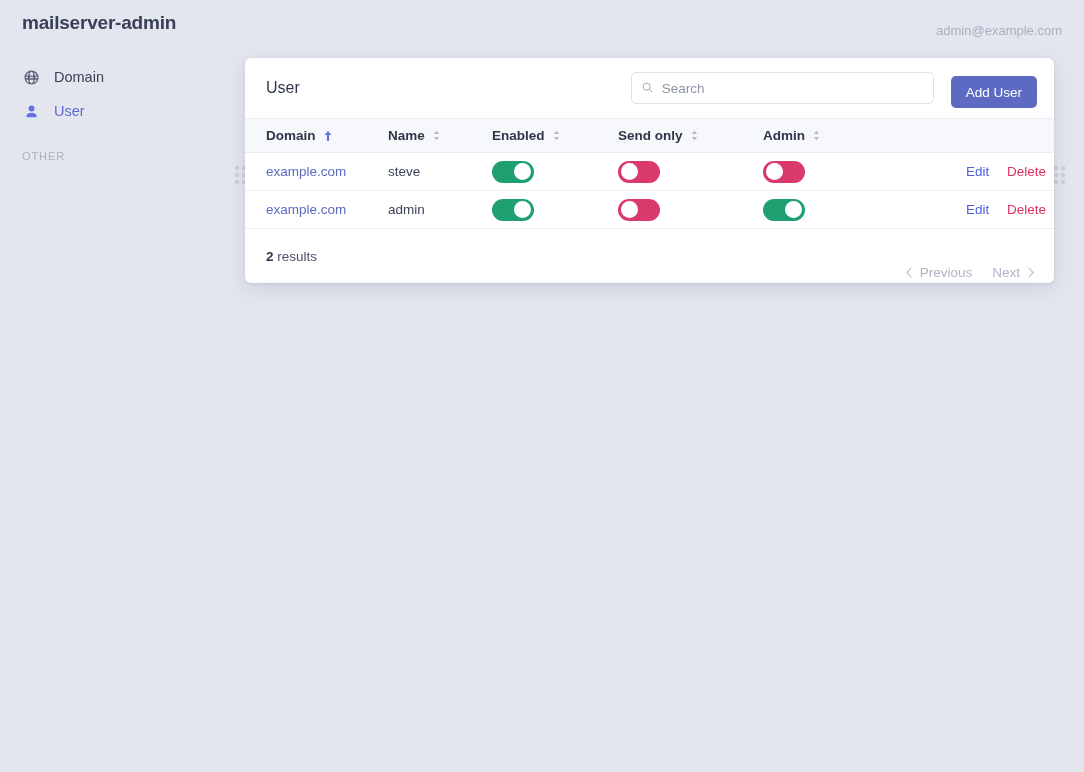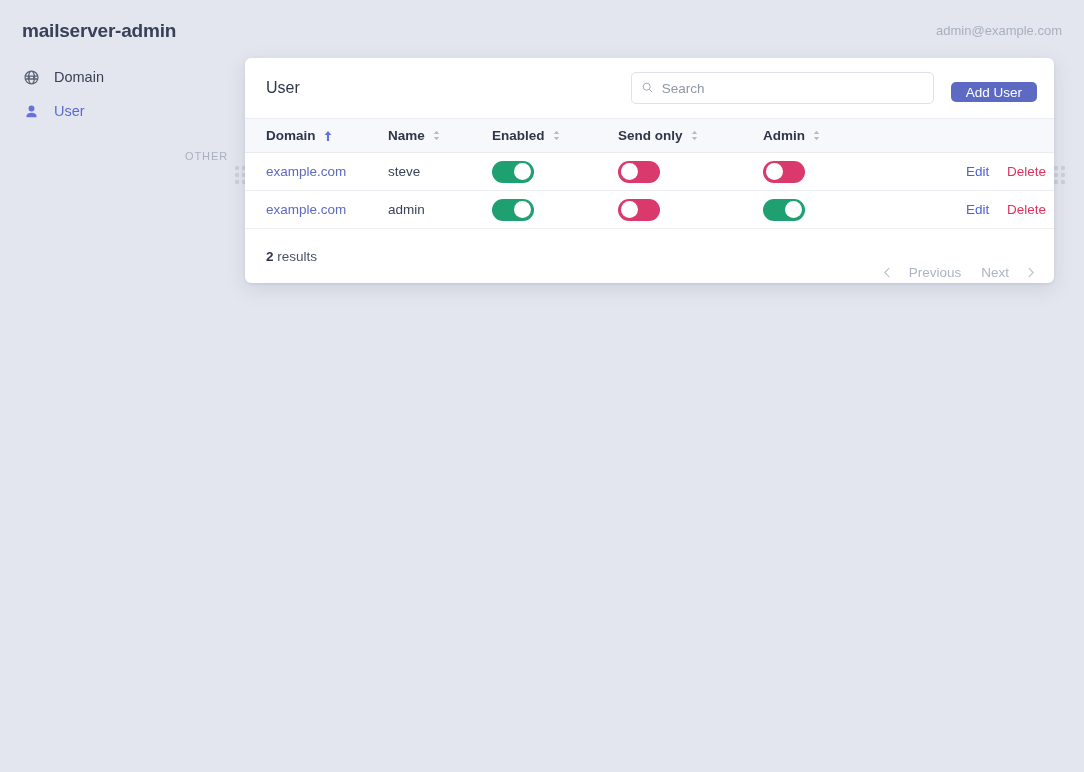--- a/index.html
+++ b/index.html
@@ -7,42 +7,42 @@
     margin: 0; padding: 0;
     width: 1084px; height: 772px;
     background: #e3e6ee;
     font-family: "Liberation Sans", "DejaVu Sans", sans-serif;
     -webkit-font-smoothing: antialiased;
   }
   .page { position: relative; width: 1084px; height: 772px; overflow: hidden; }
 
   
   .brand {
-    position: absolute; left: 22px; top: 20px;
+    position: absolute; left: 22px; top: 12px;
     font-size: 19px; font-weight: bold; color: #384158; letter-spacing: -0.2px;
   }
   .account {
     position: absolute; right: 22px; top: 23px;
     font-size: 13px; color: #a9afc0;
   }
 
   
   .sidebar { position: absolute; left: 0; top: 60px; width: 228px; }
   .nav-item {
     display: flex; align-items: center; gap: 13px;
     height: 34px; padding-left: 22px;
     font-size: 14.5px; color: #3a4256; cursor: pointer;
   }
   .nav-item.active { color: #5e6ad2; }
   .nav-item.active .ico svg { fill: #6573e0; }
   .nav-icon { width: 19px; height: 19px; display: flex; align-items: center; justify-content: center; flex: 0 0 19px; }
   .nav-icon svg { display: block; fill: #5b6275; }
   .nav-section {
     margin: 22px 0 6px 22px;
-    font-size: 11px; letter-spacing: 0.9px; color: #aab0c0; font-weight: normal; text-align: right;
+    font-size: 11px; letter-spacing: 0.9px; color: #aab0c0; font-weight: normal;
   }
 
   
   .card {
     position: absolute; left: 245px; top: 58px; width: 809px;
     background: #fff; border-radius: 6px;
     box-shadow: 0 6px 20px rgba(60,70,110,.13), 0 1px 3px rgba(60,70,110,.10);
     overflow: hidden;
   }
   .card-head {
@@ -55,21 +55,21 @@
   }
   .search-box svg { position: absolute; left: 10px; top: 9px; width: 13px; height: 13px; stroke: #9aa0b0; fill: none; stroke-width: 1.7; }
   .search-input {
     width: 100%; height: 32px;
     border: 1px solid #dfe1e8; border-radius: 5px;
     padding: 0 10px 0 30px; font-size: 13.5px; color: #000000;
     font-family: inherit; outline: none; background: #fff;
   }
   .search-input::placeholder { color: #8f96a6; }
   .add-btn {
-    height: 20px; padding: 0 15px;
+    height: 32px; padding: 0 15px;
     background: #5c6ac4; color: #fff; border: none; border-radius: 5px;
     font-size: 13.5px; font-family: inherit; cursor: pointer; white-space: nowrap; margin-top: 8px;
   }
 
   
   table { width: 100%; border-collapse: collapse; }
   thead th {
     background: #f7f8fb;
     border-top: 1px solid #edeef3; border-bottom: 1px solid #e9ebf1;
     height: 34px; text-align: left; font-size: 13.5px; color: #2e3648; font-weight: bold;
@@ -110,21 +110,21 @@
 
   
   .card-foot {
     display: flex; align-items: center;
     height: 54px; padding: 0 20px 0 21px;
   }
   .results { font-size: 13.5px; color: #4a5168; flex: 1; }
   .results b { color: #2e3648; }
   .pager { display: flex; align-items: center; gap: 20px; }
   .pg {
-    display: flex; align-items: center; gap: 18px;
+    display: flex; align-items: center; gap: 7px;
     font-size: 13.5px; color: #aeb4c4; cursor: default; margin-top: 32px;
   }
   .pg svg { fill: #b9bfcd; display: block; }
 
   
   .handle { position: absolute; width: 14px; display: grid;
     grid-template-columns: 4px 4px; grid-auto-rows: 4px; gap: 3px; }
   .handle i { display: block; width: 4px; height: 4px; background: #ccd0db; border-radius: 1px; }
   .handle.left  { left: 235px; top: 166px; }
   .handle.right { left: 1054px; top: 166px; }

